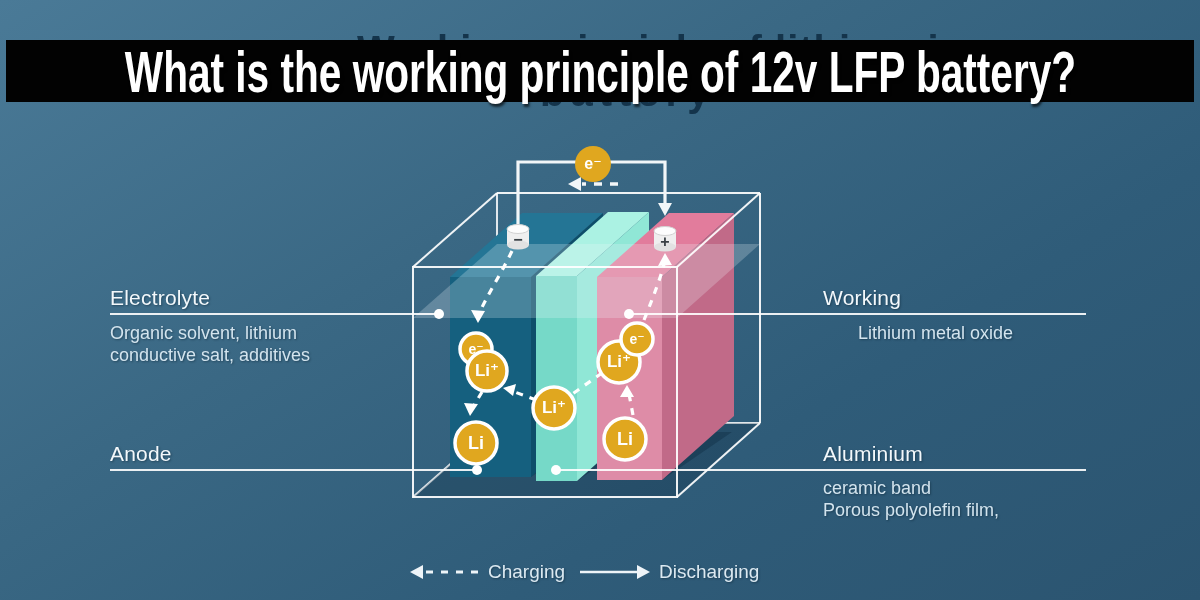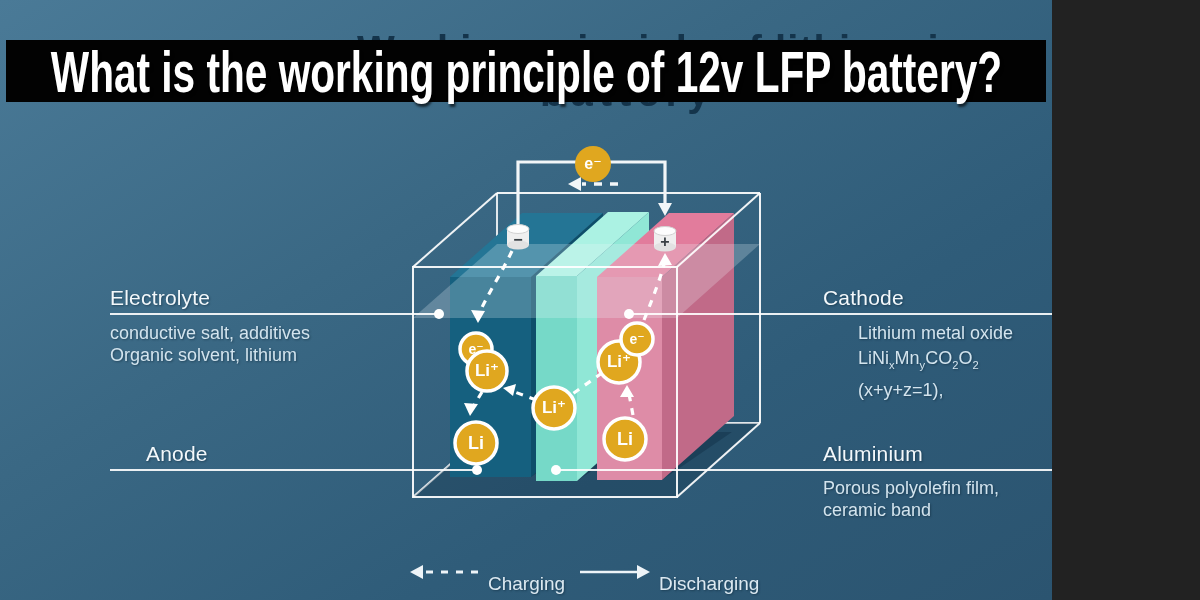--- a/index.html
+++ b/index.html
@@ -1,34 +1,34 @@
 <!DOCTYPE html>
 <html><head>
 <meta charset="utf-8">
 <style>
   html,body{margin:0;padding:0;background:#222;}
-  .stage{position:relative;width:1052px;height:600px;overflow:hidden;
+  .stage{position:relative;width:1200px;height:600px;overflow:hidden;
          font-family:"Liberation Sans","DejaVu Sans",sans-serif;
          background:linear-gradient(148deg,#4a7a97 0%,#3a6884 38%,#2f5c79 68%,#2b5470 100%);}
   
   .hidden-title{position:absolute;font-weight:700;color:#14344b;white-space:nowrap;z-index:1;}
   .hidden-l1{left:357px;top:28px;font-size:40px;letter-spacing:1px;}
   .hidden-l2{left:540px;top:70px;font-size:40px;letter-spacing:6px;}
   .banner{position:absolute;left:6px;right:6px;top:40px;height:62px;background:#020202;z-index:2;
           display:flex;align-items:center;justify-content:center;}
   .banner span{display:inline-block;font-size:58px;font-weight:700;color:#ffffff;white-space:nowrap;
                transform:scaleX(0.70);letter-spacing:0px;
                text-shadow:2px 3px 3px rgba(0,0,0,0.65);}
   svg.diagram{position:absolute;left:0;top:0;z-index:3;}
   .lbl{position:absolute;z-index:4;text-shadow:1px 1px 2px rgba(8,30,46,0.45);}
   .lbl-h{font-size:21px;font-weight:400;color:#f3f8fb;letter-spacing:0.2px;}
   .lbl-b{font-size:18px;line-height:22px;color:#d3e4ee;}
   .lbl-b.wide{line-height:25px;margin-left:35px;}
   sub{font-size:0.62em;}
-  .legend-txt{position:absolute;z-index:4;font-size:19px;color:#dce9f1;text-shadow:1px 1px 2px rgba(8,30,46,0.45);margin-top:12px;}
+  .legend-txt{position:absolute;z-index:4;font-size:19px;color:#dce9f1;text-shadow:1px 1px 2px rgba(8,30,46,0.45);}
 </style>
 </head>
 <body>
 
 <div class="stage">
 
   <div class="hidden-title hidden-l1">Working principle of lithium-ion</div>
   <div class="hidden-title hidden-l2">battery</div>
 
   <div class="banner">
@@ -167,34 +167,33 @@
     <g>
       <line x1="478" y1="572" x2="422" y2="572" stroke="#eef4f8" stroke-width="3" stroke-dasharray="7 8"></line>
       <polygon points="410,572 423,565 423,579" fill="#eef4f8"></polygon>
       <line x1="580" y1="572" x2="638" y2="572" stroke="#eef4f8" stroke-width="2.6"></line>
       <polygon points="650,572 637,565 637,579" fill="#eef4f8"></polygon>
     </g>
   </svg>
 
   <div class="lbl lbl-h" style="left:110px;top:286px;">Electrolyte</div>
   <div class="lbl lbl-b" style="left:110px;top:322px;">
+    <div>Organic solvent, lithium</div>
     <div>conductive salt, additives</div>
-    <div>Organic solvent, lithium</div>
   </div>
 
-  <div class="lbl lbl-h" style="left:110px;top:442px;margin-left:36px;">Anode</div>
+  <div class="lbl lbl-h" style="left:110px;top:442px;">Anode</div>
 
-  <div class="lbl lbl-h" style="left:823px;top:286px;">Cathode</div>
+  <div class="lbl lbl-h" style="left:823px;top:286px;">Working</div>
   <div class="lbl lbl-b wide" style="left:823px;top:321px;">
     <div>Lithium metal oxide</div>
-    <div><span>LiNi</span><sub>x</sub><span>Mn</span><sub>y</sub><span>CO</span><sub>2</sub><span>O</span><sub>2</sub><span> (x+y+z=1),</span></div>
   </div>
 
   <div class="lbl lbl-h" style="left:823px;top:442px;">Aluminium</div>
   <div class="lbl lbl-b" style="left:823px;top:477px;">
+    <div>ceramic band</div>
     <div>Porous polyolefin film,</div>
-    <div>ceramic band</div>
   </div>
 
   <div class="legend-txt" style="left:488px;top:561px;">Charging</div>
   <div class="legend-txt" style="left:659px;top:561px;">Discharging</div>
 
 </div>
 
 </body></html>

